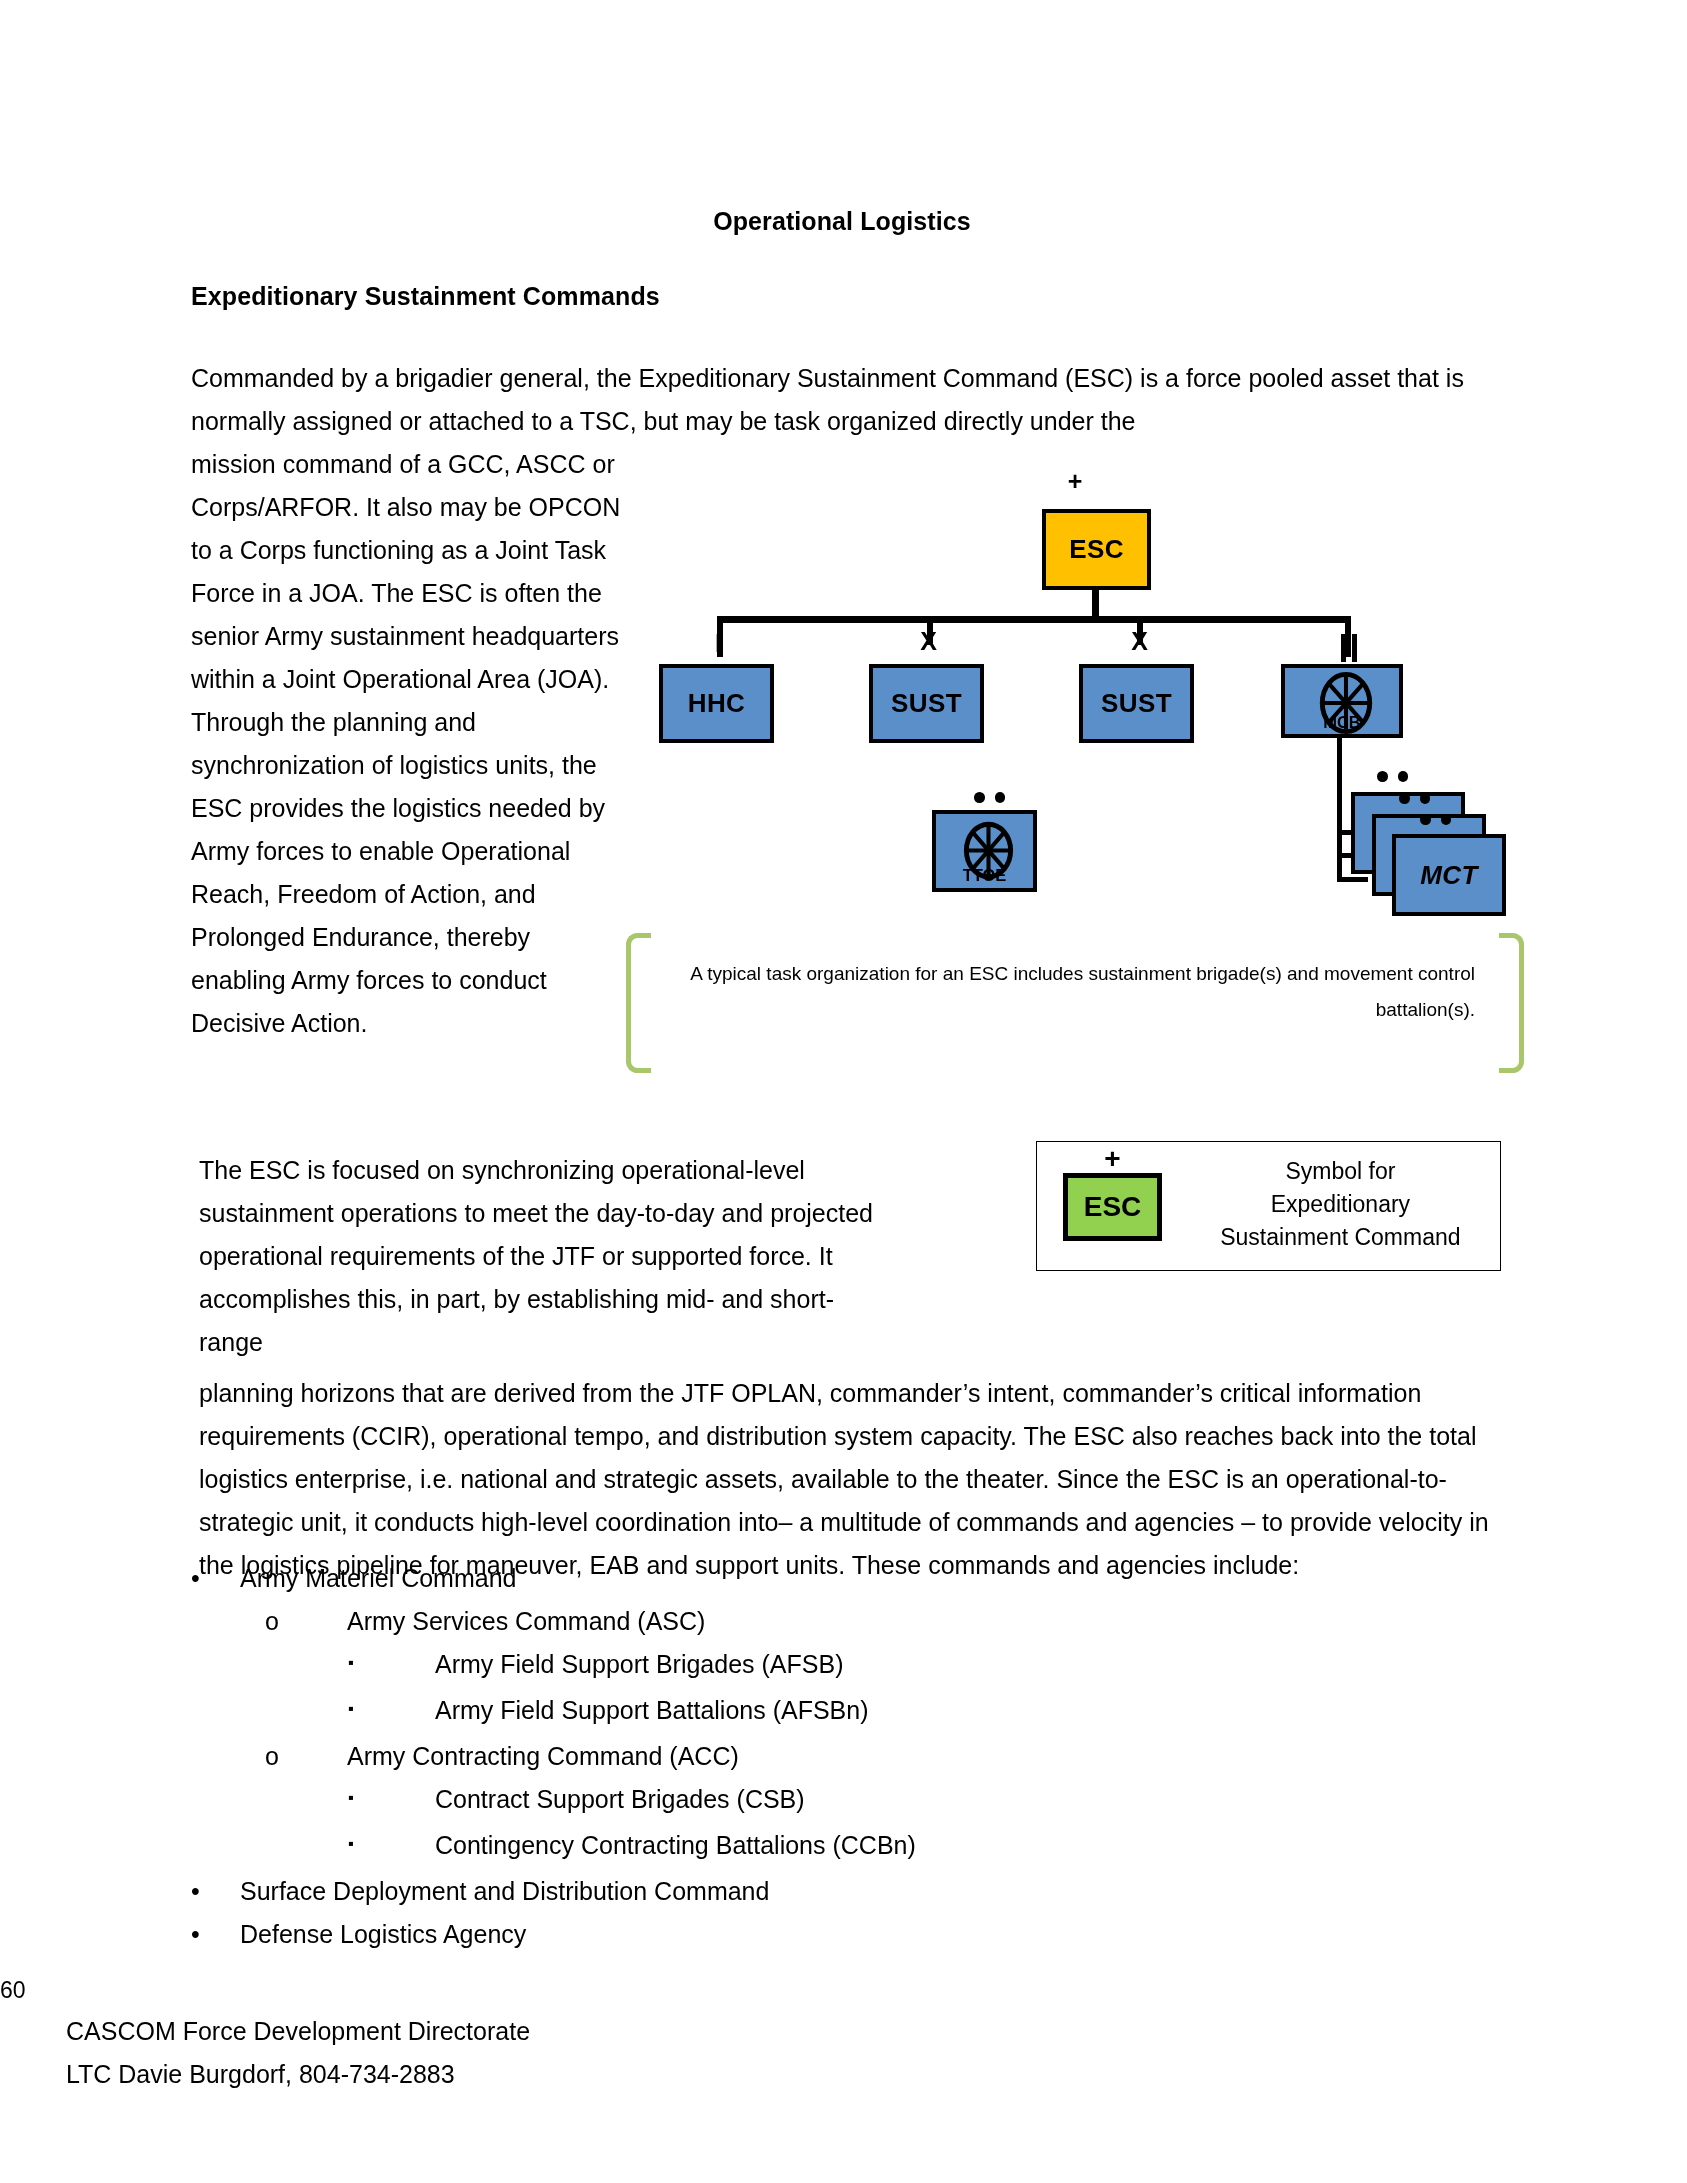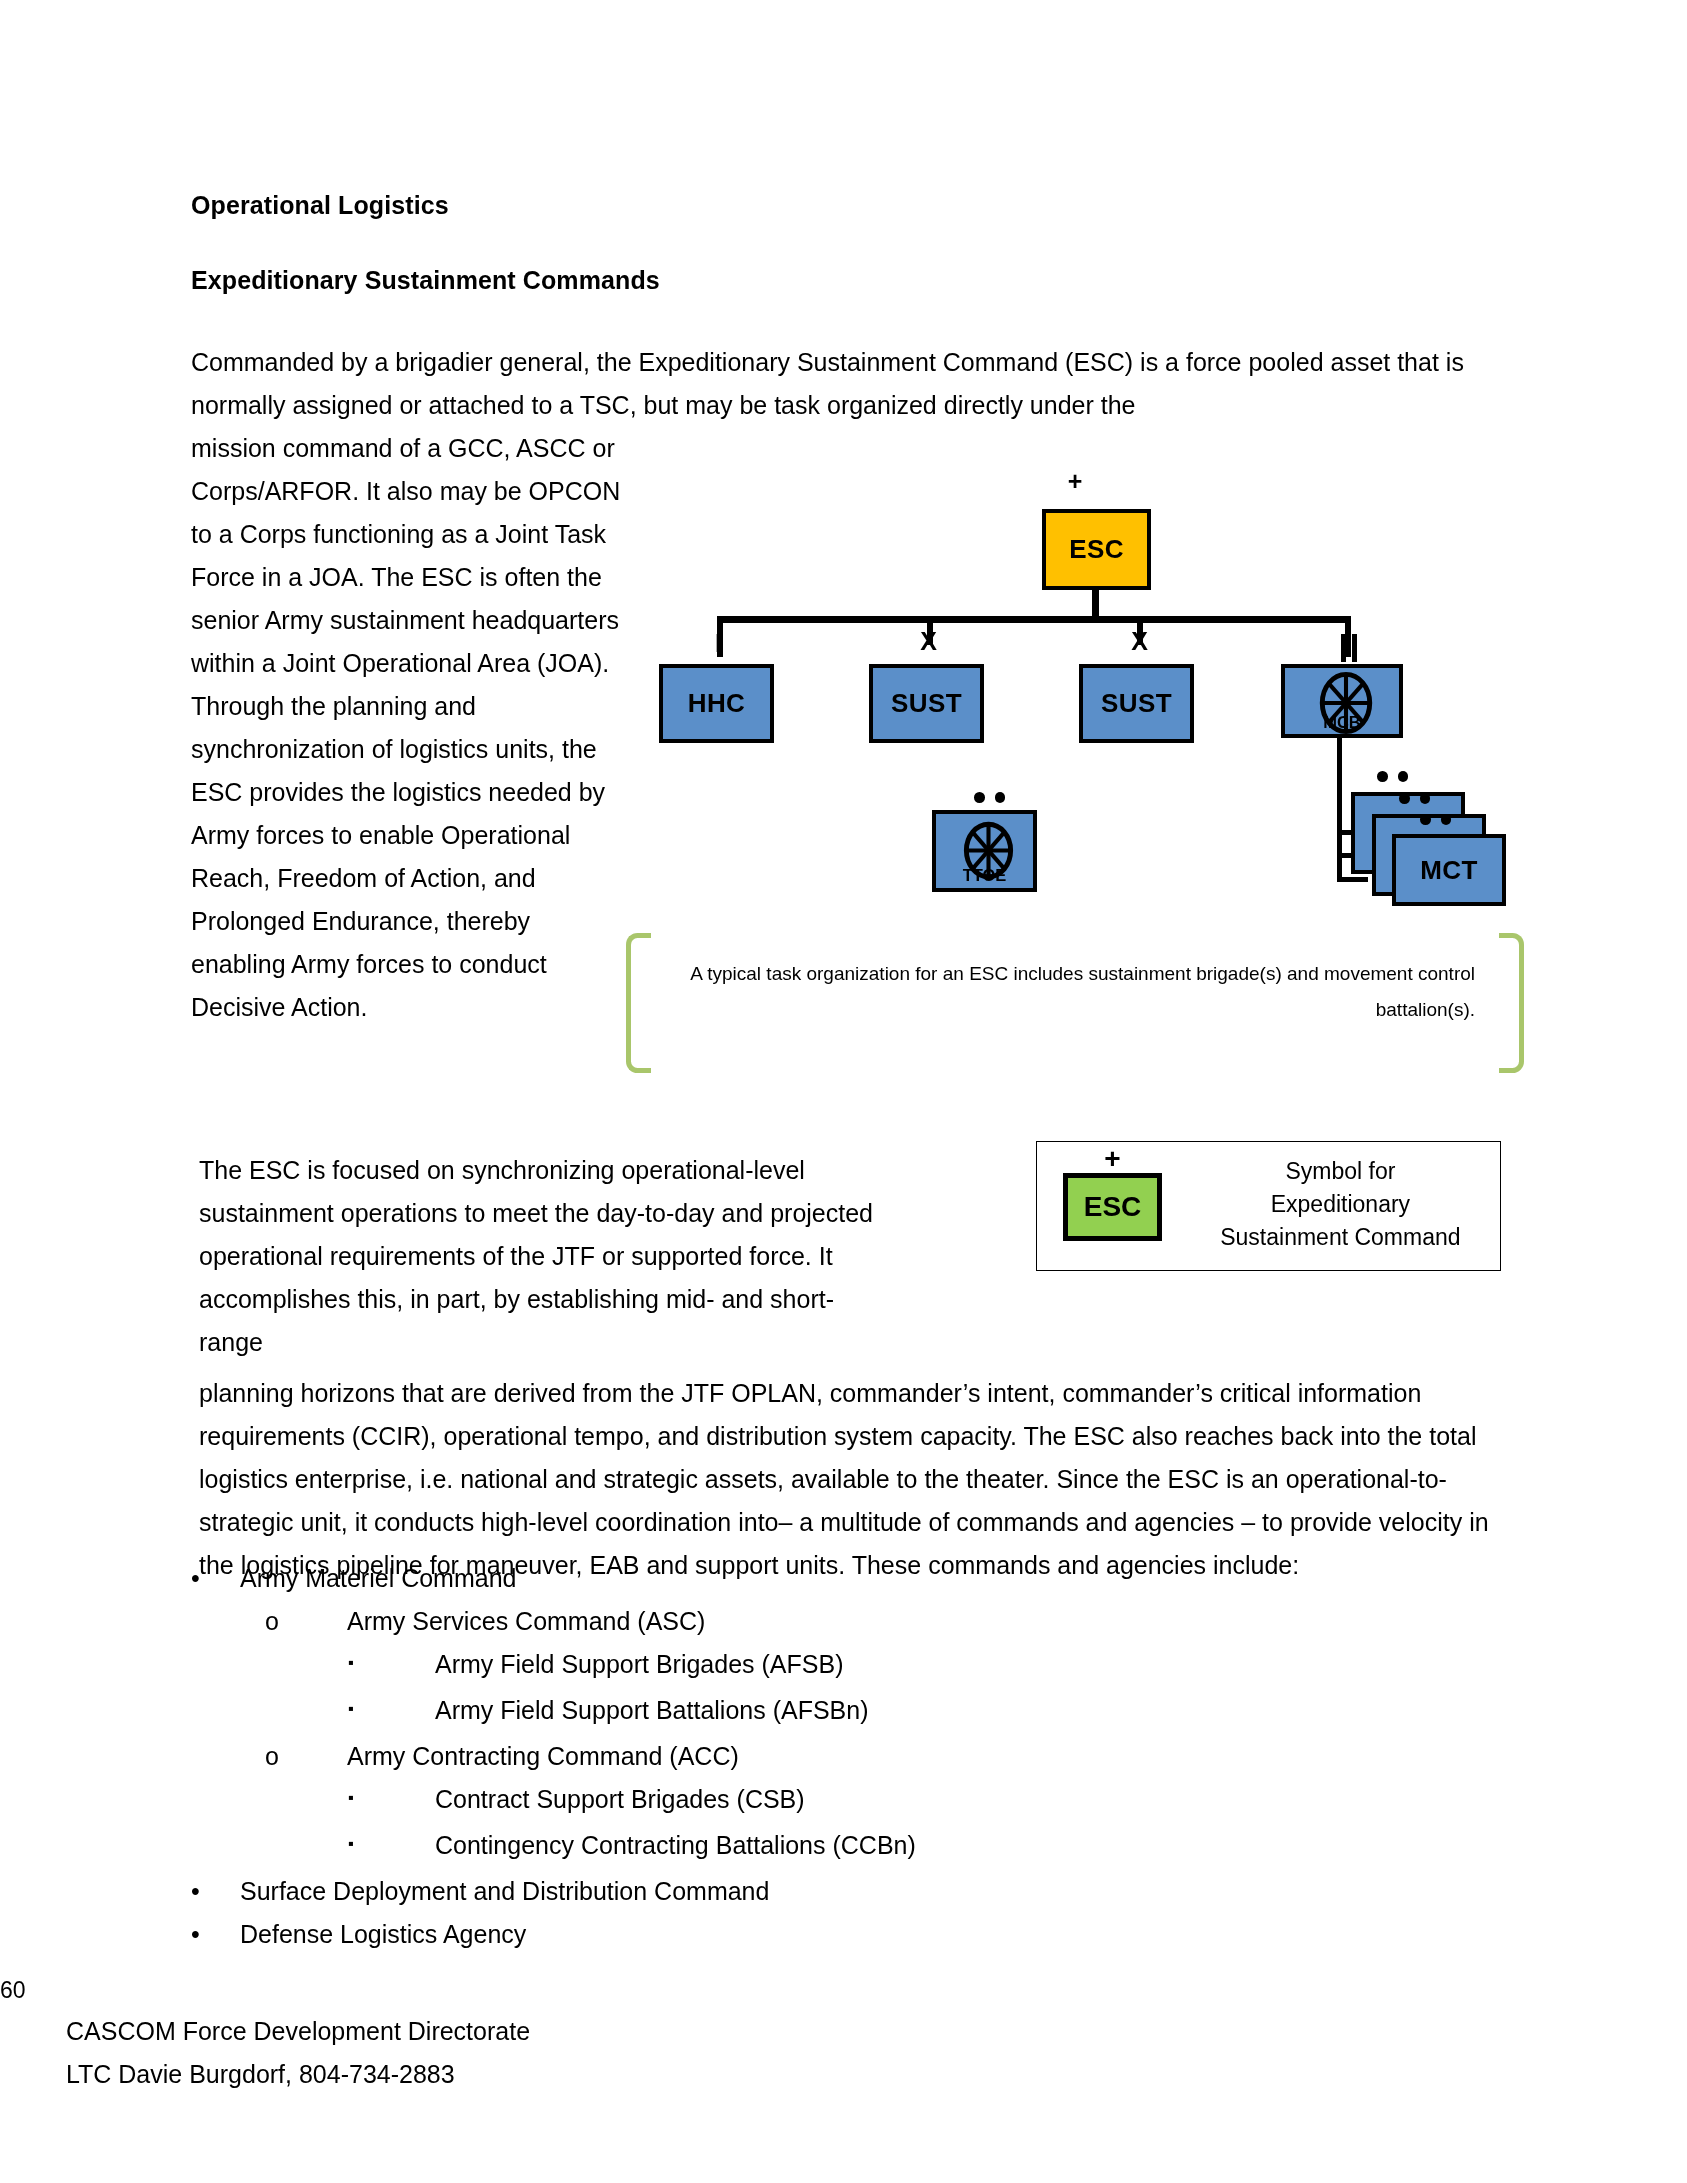--- a/index.html
+++ b/index.html
@@ -23,22 +23,23 @@
   
   .content {
     position: absolute;
     left: 191px;
     top: 191px;
     width: 1302px;
   }
   h1.doc-h {
     font-size: 25px;
     font-weight: bold;
-    margin: 0 0 46px 0;
+    margin: 16px 0 46px 0;
     letter-spacing: 0.1px;
+    text-align: center;
   }
   h2.doc-h {
     font-size: 25px;
     font-weight: bold;
     margin: 0 0 46px 0;
     letter-spacing: 0.1px;
   }
   p.body {
     font-size: 25px;
     line-height: 43px;
@@ -294,21 +295,21 @@
     <div class="dots" style="left:773px; top:317px;">
         <i></i>
         <i></i>
       </div>
     <div class="unit" style="left:746px; top:338px; width:114px; height:82px;"></div>
 
     <div class="dots" style="left:794px; top:338px;">
         <i></i>
         <i></i>
       </div>
-    <div class="unit" style="left:766px; top:358px; width:114px; height:72px;">
+    <div class="unit" style="left:766px; top:358px; width:114px; height:82px;font-style:italic;">
       <span class="lbl">MCT</span>
     </div>
   </div>
 
   <div id="caption-box">
     <div class="brk left"></div>
     <div class="brk right"></div>
     <div class="cap-text">A typical task organization for an ESC includes sustainment brigade(s) and movement control battalion(s).</div>
   </div>
 

